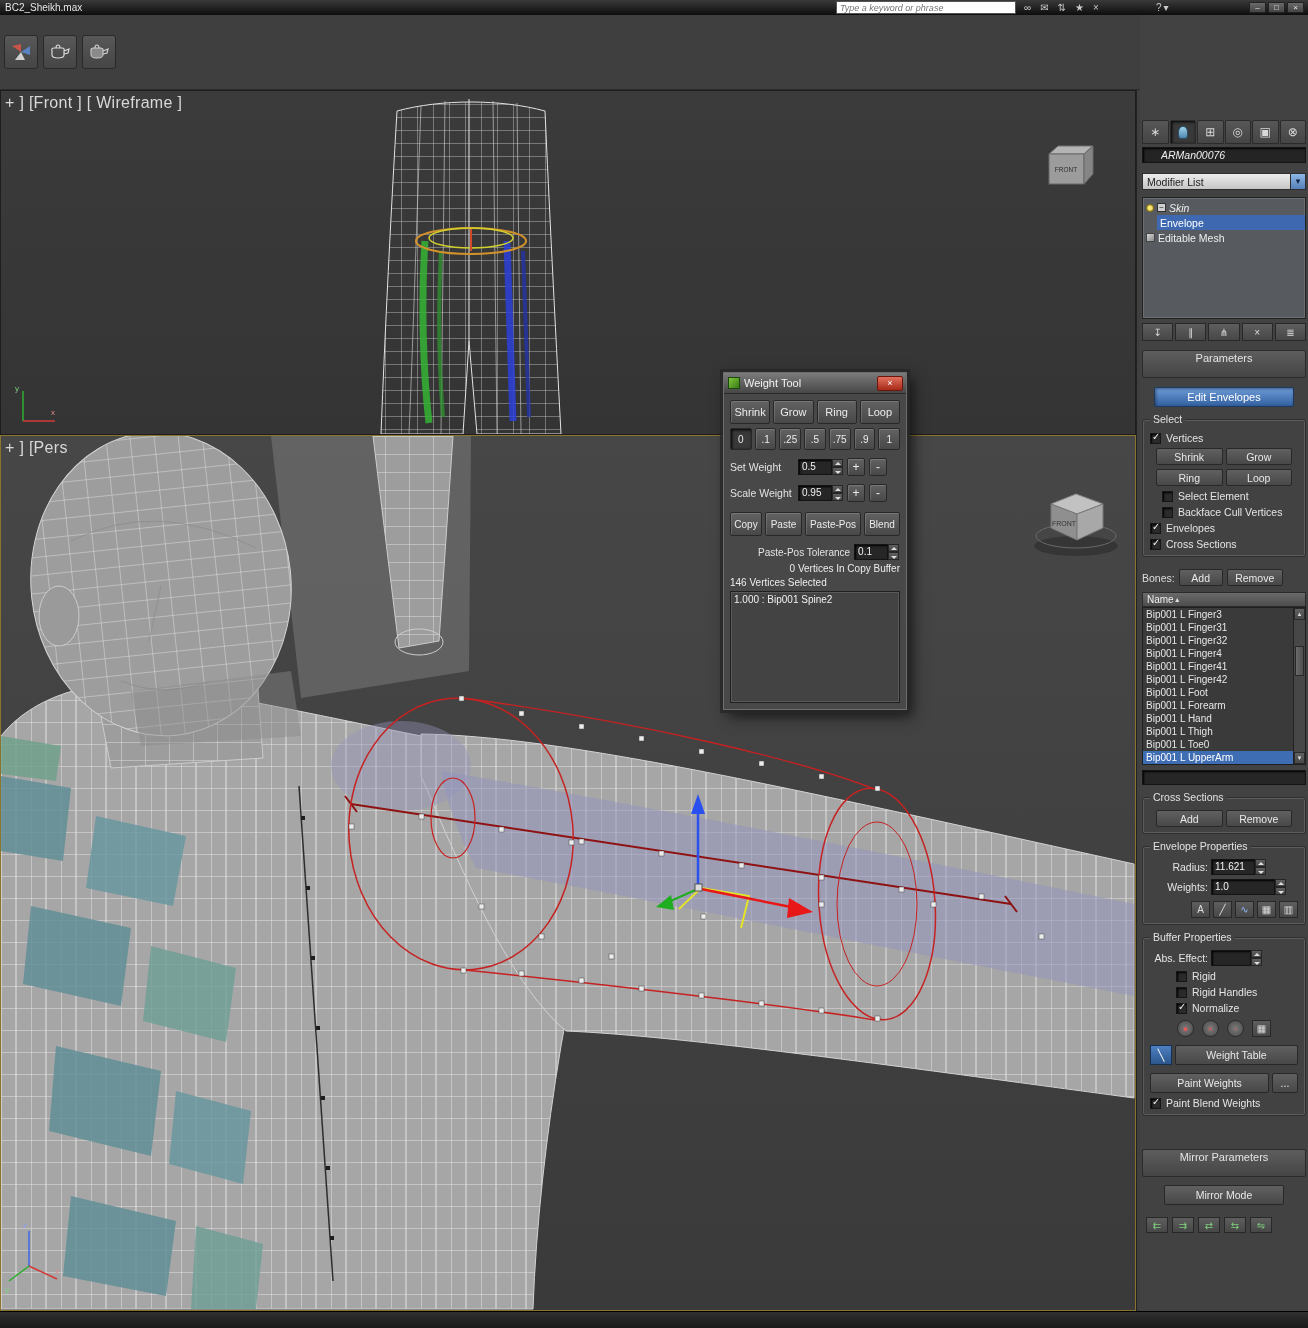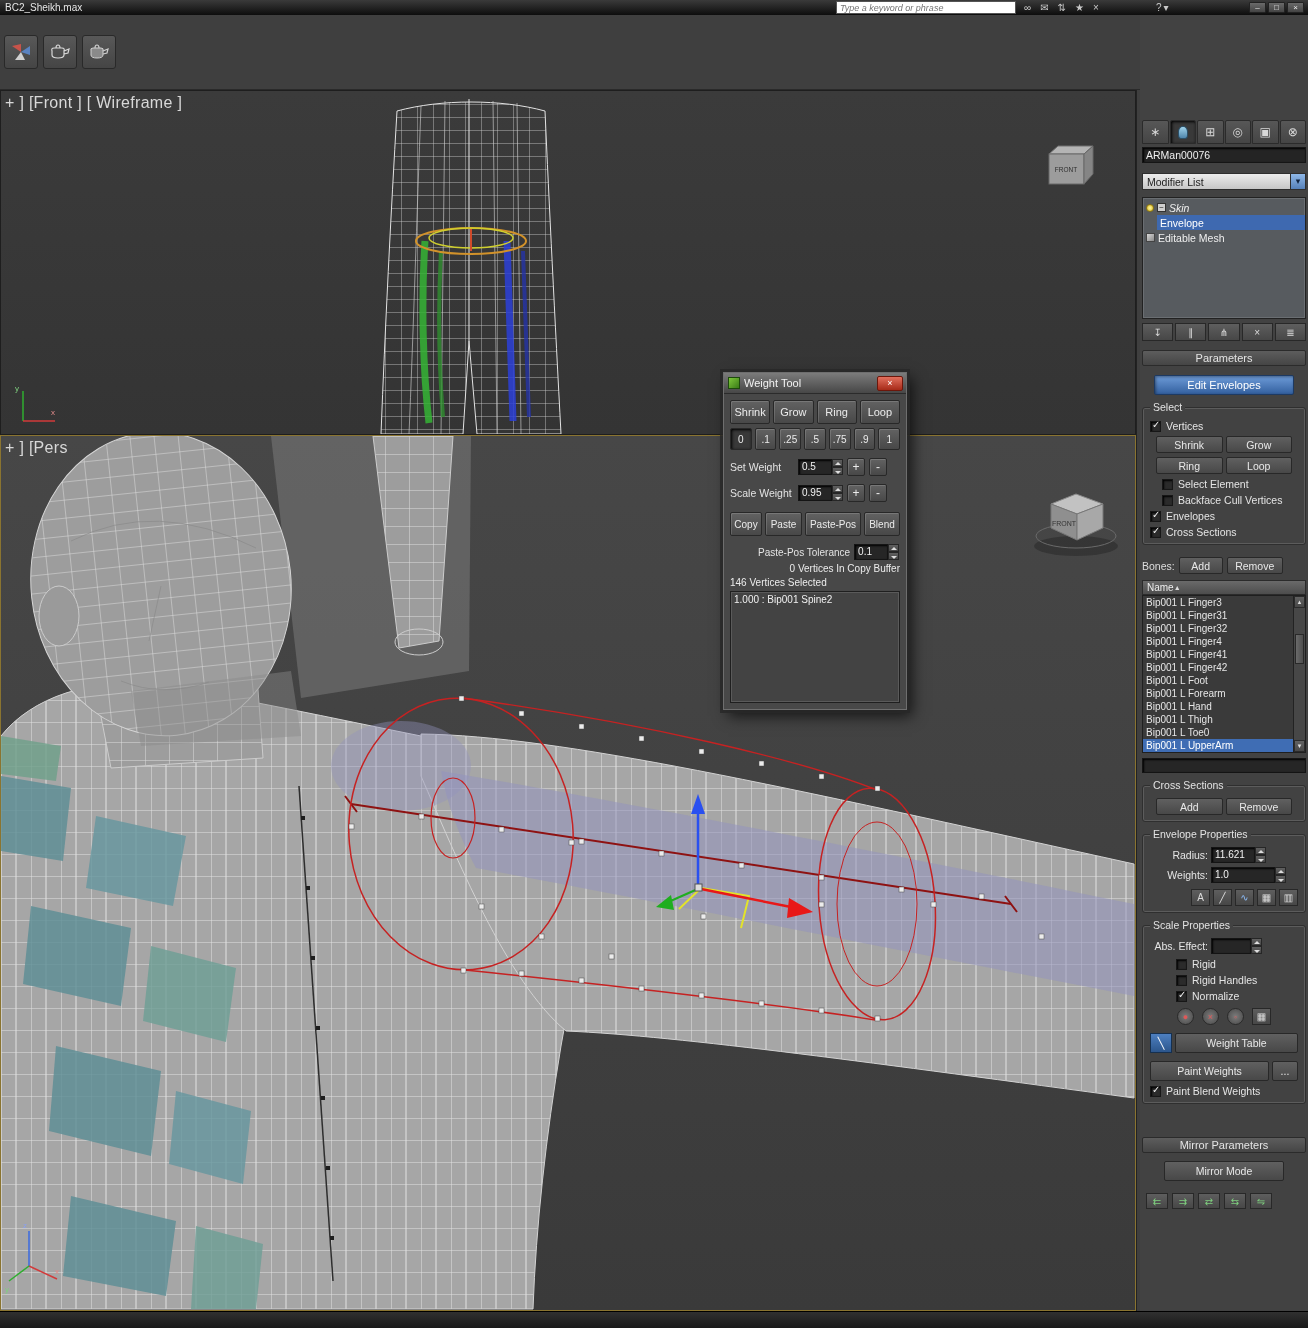--- a/index.html
+++ b/index.html
@@ -80,37 +80,37 @@
 
   
   .cmd{position:absolute;left:1140px;top:0;width:168px;height:1311px;background:#424242;z-index:10;}
   .tabs{position:absolute;left:2px;top:120px;width:164px;height:25px;display:flex;gap:1px;}
   .tab{flex:1;height:24px;background:linear-gradient(#575757,#454545);border:1px solid #2b2b2b;
     display:flex;align-items:center;justify-content:center;font-size:12px;color:#d9d9d9;border-radius:2px 2px 0 0;}
   .tab.active{background:#393939;box-shadow:inset 1px 1px 3px #000;}
   .modify-glyph{width:10px;height:13px;background:linear-gradient(#9fd2ea,#4f86ac);border-radius:45% 45% 30% 30%;border:1px solid #2c5068;}
   .cmd-flow{position:absolute;left:2px;top:147px;width:164px;}
   .objname{width:100%;height:16px;background:#242424;border:1px solid #151515;box-shadow:inset 1px 1px 2px #000;
-    color:#f0f0f0;font-size:10.5px;padding:0 3px;font-family:"Liberation Sans",sans-serif;}
+    color:#f0f0f0;font-size:10.5px;padding:0 18px;font-family:"Liberation Sans",sans-serif;font-style:italic;}
   .combo{margin-top:10px;height:17px;background:linear-gradient(#ececec,#c6c6c6);border:1px solid #2e2e2e;
     display:flex;align-items:center;color:#1c1c1c;font-size:10.5px;padding-left:4px;position:relative;}
   .combo-arr{position:absolute;right:0;top:0;width:15px;height:15px;background:linear-gradient(#8fb8e8,#5580b8);
     border-left:1px solid #2e2e2e;color:#10233f;font-size:9px;text-align:center;line-height:15px;}
   .stack{margin-top:7px;height:122px;background:#575b5f;border:1px solid #222;box-shadow:inset 0 0 0 1px #6a6e72;
     padding:2px 0;overflow:hidden;}
   .stk-row{height:15px;display:flex;align-items:center;gap:3px;padding:0 3px;font-size:10.5px;color:#efefef;}
   .stk-row .it{font-style:italic;}
   .stk-row.sel{background:#3e69b0;color:#fff;margin-left:14px;}
   .bulb{width:8px;height:8px;border-radius:50%;background:radial-gradient(#fff7a0,#d8b820);border:1px solid #8a7410;}
   .minibox{width:9px;height:9px;background:#cfcfcf;border:1px solid #333;color:#222;font-size:8px;line-height:7px;text-align:center;}
   .meshico{width:9px;height:9px;background:linear-gradient(135deg,#d8d8d8,#8a8a8a);border:1px solid #444;}
   .stkbtns{margin-top:4px;display:flex;gap:2px;justify-content:space-between;}
   .sbt{flex:1;height:18px;background:linear-gradient(#5e5e5e,#474747);border:1px solid #282828;
     color:#dcdcdc;font-size:10px;display:flex;align-items:center;justify-content:center;}
-  .rollout{margin-top:9px;height:16px;background:linear-gradient(#5d5d5d,#454545);border:1px solid #2b2b2b;
+  .rollout{margin-top:9px;height:28px;background:linear-gradient(#5d5d5d,#454545);border:1px solid #2b2b2b;
     border-radius:2px;text-align:center;font-size:11px;color:#e4e4e4;line-height:15px;}
   .editenv{margin:9px auto 0;display:block;width:140px;height:20px;background:linear-gradient(#6d9bd8,#33609f);
     border:1px solid #1d3a63;border-radius:2px;color:#fff;font-size:11px;box-shadow:inset 1px 1px 3px rgba(0,0,0,.4);
     font-family:"Liberation Sans",sans-serif;}
   .group{margin-top:12px;border:1px solid #2f2f2f;box-shadow:0 0 0 1px #5c5c5c inset;border-radius:3px;
     position:relative;padding:8px 5px 6px;}
   .legend{position:absolute;top:-7px;left:7px;background:#424242;padding:0 3px;font-size:10.5px;color:#e2e2e2;}
   .cbrow{display:flex;align-items:center;gap:5px;margin:4px 2px 0;font-size:10.5px;color:#e4e4e4;}
   .cb{width:11px;height:11px;background:#2b2b2b;border:1px solid #171717;box-shadow:inset 1px 1px 2px #000;position:relative;flex:none;}
   .cb.checked::after{content:"✓";position:absolute;left:1px;top:-3px;color:#eee;font-size:10px;}
@@ -608,21 +608,21 @@
         <div class="ico-sm">╱</div>
         <div class="ico-sm">
             <span class="blue">∿</span>
           </div>
         <div class="ico-sm">▦</div>
         <div class="ico-sm">▥</div>
       </div>
     </div>
 
     <div class="group">
-      <span class="legend">Scale Properties</span>
+      <span class="legend">Buffer Properties</span>
       <div class="sprow">
         <span class="lab">Abs. Effect:</span>
         <span class="spin">
           <span class="fld" style="width:40px;"></span>
           <span class="arrows">
               <i class="up"></i>
               <i class="dn"></i>
             </span>
         </span>
       </div>

